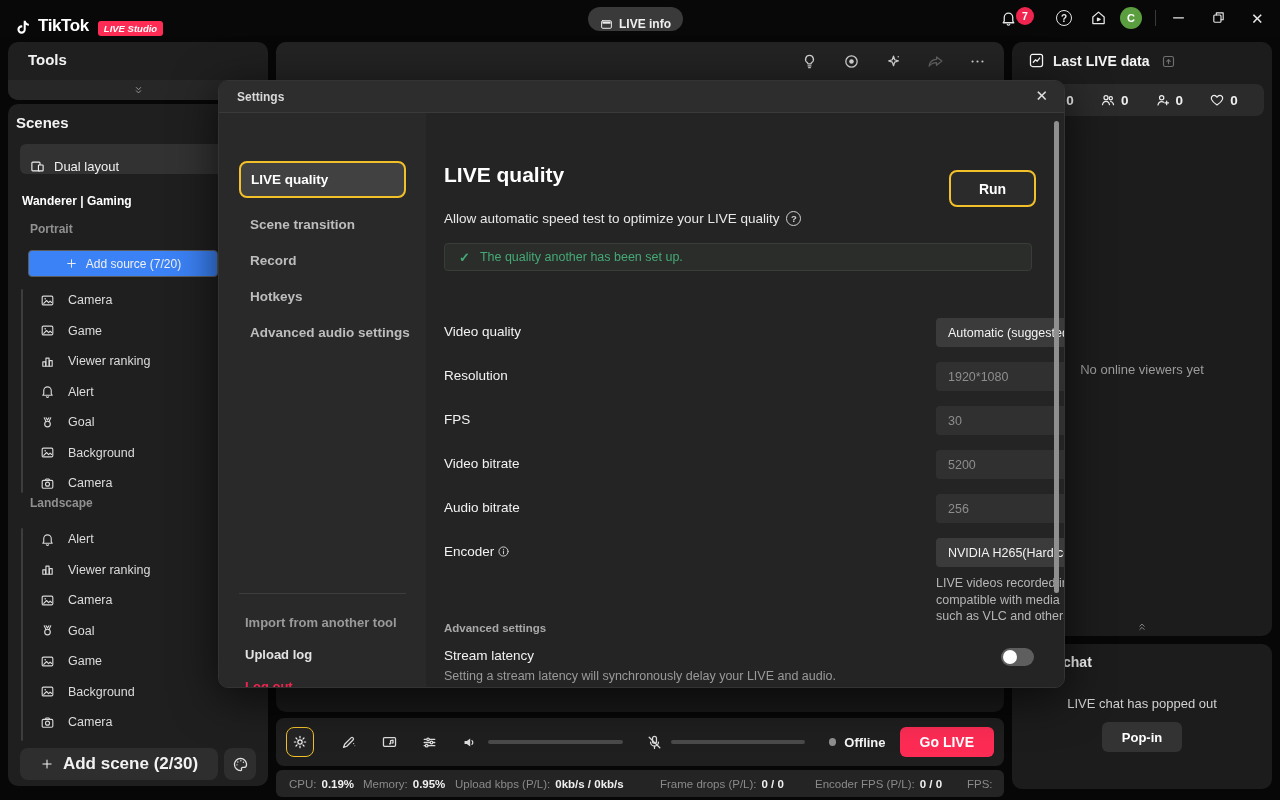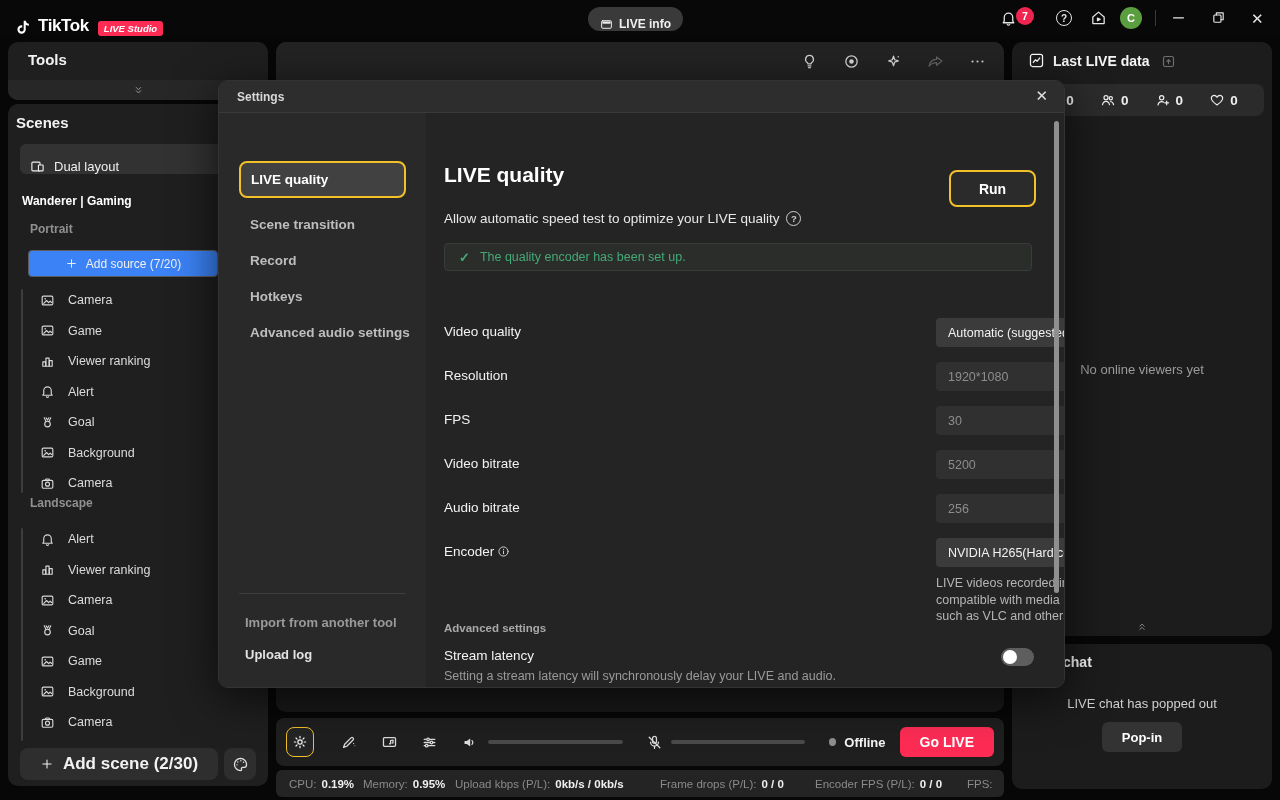--- a/index.html
+++ b/index.html
@@ -597,36 +597,39 @@
       <span>Advanced audio settings</span>
     </div>
 
     <div class="abs nav-divider"></div>
     <div class="abs nav-foot" style="top:498px; color:#9a9a9a;">
       <span>Import from another tool</span>
     </div>
     <div class="abs nav-foot" style="top:530px; color:#e2e2e2;">
       <span>Upload log</span>
     </div>
+    <div class="abs nav-foot" style="top:562px; color:#f0254f;">
+      <span>Log out</span>
+    </div>
   </div>
 
   <div class="abs modal-content">
     <div class="abs content-h1">LIVE quality</div>
 
     <div class="abs row speed-row">
       <span>Allow automatic speed test to optimize your LIVE quality</span>
       <span class="help-circle">?</span>
     </div>
     <button class="run-btn">Run</button>
 
     <div class="abs sec-label" style="left:18px; top:136px;">Video settings</div>
 
     <div class="abs banner">
       <span class="chk">✓</span>
-      <span class="txt">The quality encoder has been set up.</span>
+      <span class="txt">The quality another has been set up.</span>
     </div>
 
     <div class="field-label" style="top:211px;">Video quality</div>
     <div class="select en" style="top:205px;">
       <span>Automatic (suggested)</span>
 
     </div>
 
     <div class="field-label" style="top:255px;">Resolution</div>
     <div class="select dis" style="top:249px;">

